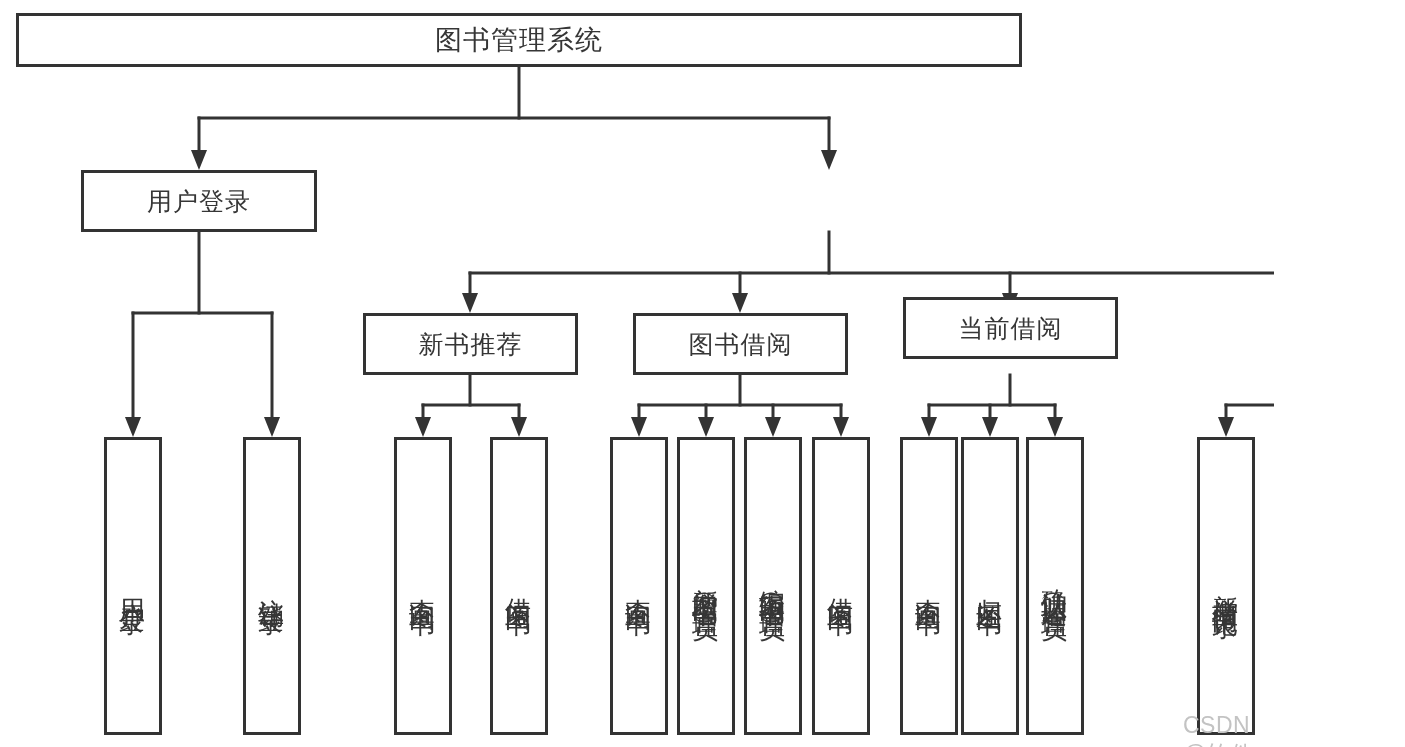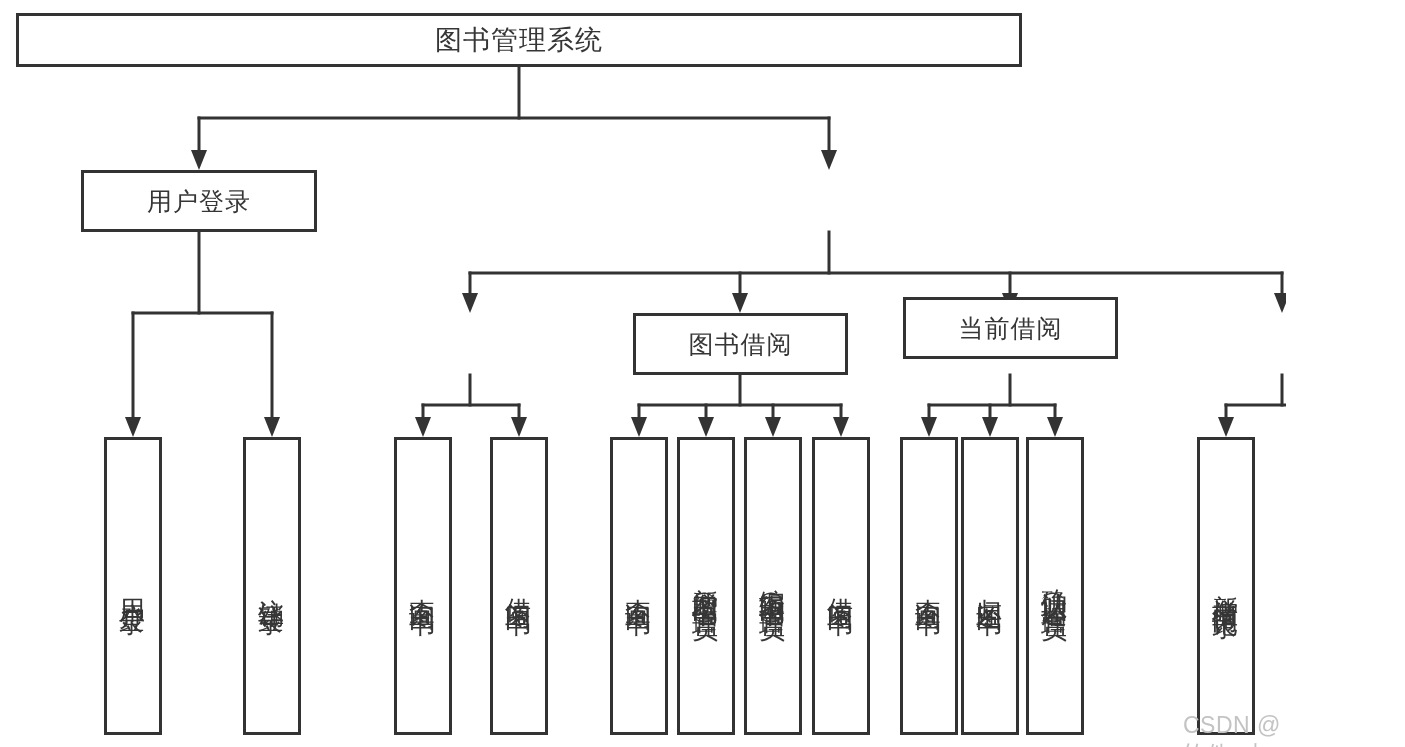--- a/index.html
+++ b/index.html
@@ -7,21 +7,20 @@
     padding: 0;
     background: var(--background, #ffffff);
     font-family: "Liberation Sans", sans-serif;
   }
   .canvas {
     position: relative;
     width: 1274px;
     height: 747px;
     background: var(--background, #ffffff);
     overflow: hidden;
-    padding-left: 12px;
   }
   .connector-layer {
     position: absolute;
     left: 0;
     top: 0;
     z-index: 1;
   }
   .box {
     position: absolute;
     box-sizing: border-box;
@@ -119,20 +118,21 @@
     <line x1="1226" y1="405" x2="1226" y2="419"></line>
     <polygon points="1218,417 1234,417 1226,437"></polygon>
     <line x1="1342" y1="405" x2="1342" y2="419"></line>
     <polygon points="1334,417 1350,417 1342,437"></polygon>
   </svg>
 
   <div class="box root" style="left:16px; top:13px; width:1006px; height:54px;">图书管理系统</div>
 
   <div class="box h" style="left:81px; top:170px; width:236px; height:62px;">用户登录</div>
 
+  <div class="box h" style="left:363px; top:313px; width:215px; height:62px;">新书推荐</div>
   <div class="box h" style="left:633px; top:313px; width:215px; height:62px;">图书借阅</div>
   <div class="box h" style="left:903px; top:297px; width:215px; height:62px;">当前借阅</div>
 
   <div class="box v" style="left:104px; top:437px; width:58px; height:298px;">用户登录</div>
   <div class="box v" style="left:243px; top:437px; width:58px; height:298px;">注销登录</div>
 
   <div class="box v" style="left:394px; top:437px; width:58px; height:298px;">查询图书</div>
   <div class="box v" style="left:490px; top:437px; width:58px; height:298px;">借阅图书</div>
 
   <div class="box v" style="left:610px; top:437px; width:58px; height:298px;">查询图书</div>

